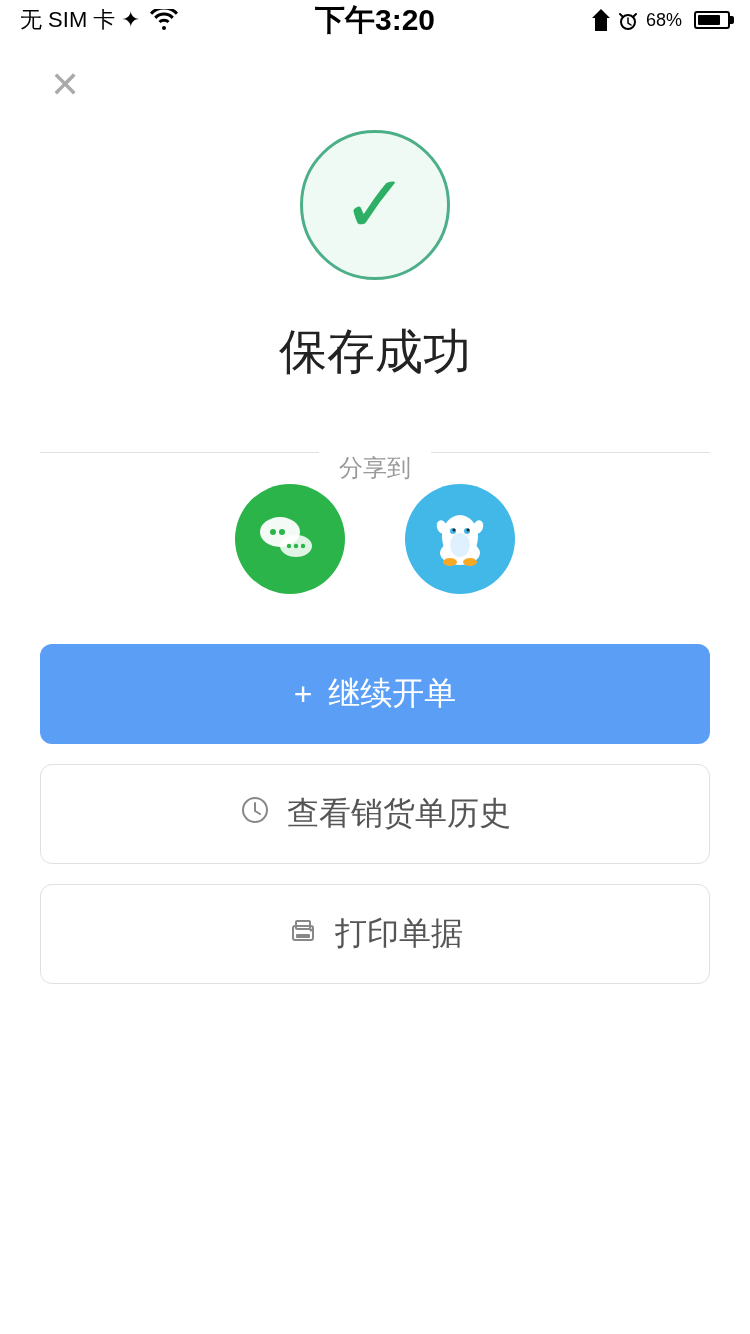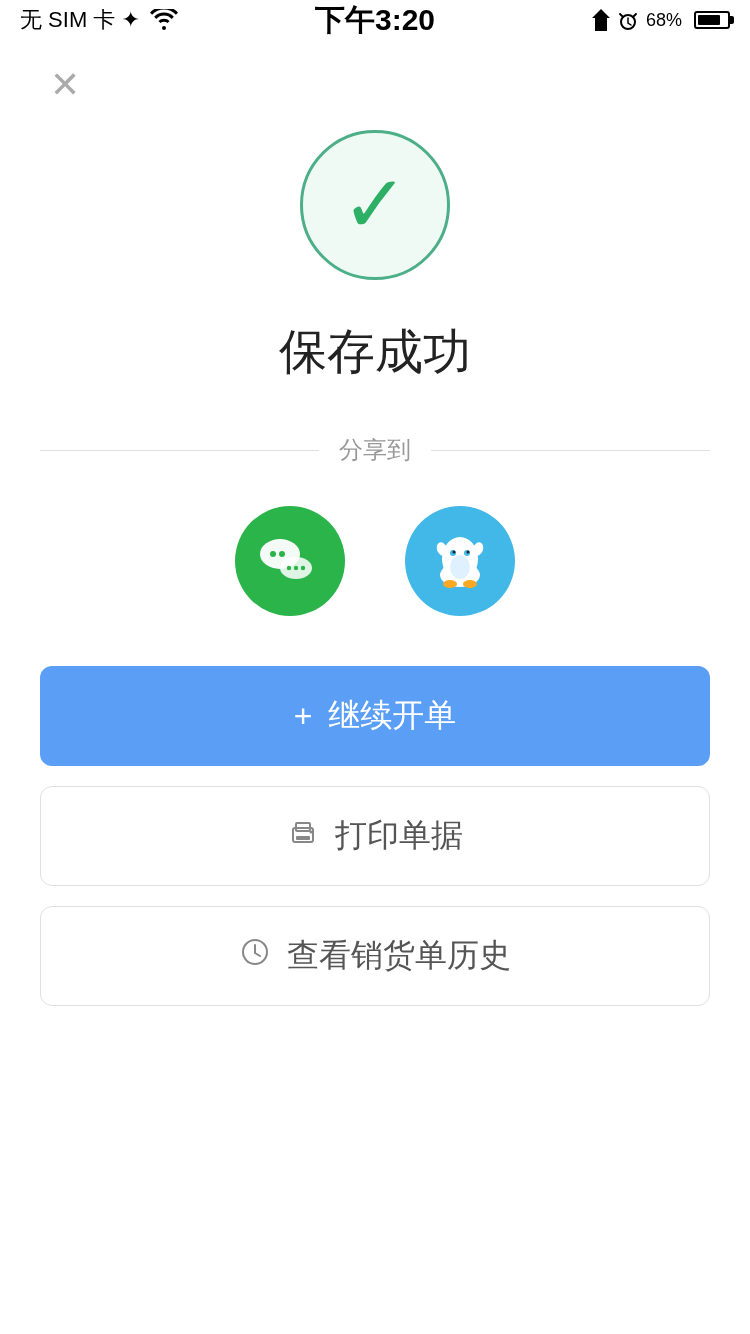--- a/index.html
+++ b/index.html
@@ -121,32 +121,30 @@
       font-size: 80px;
       color: #2db065;
       line-height: 1;
     }
 
     
     .success-title {
       font-size: 48px;
       font-weight: 500;
       color: #222;
+      margin-bottom: 68px;
+    }
+
+    
+    .share-section {
+      width: 100%;
       margin-bottom: 50px;
     }
-
-    
-    .share-section {
-      width: 100%;
-      margin-bottom: 50px;
-    }
     .share-divider {
       display: flex;
-      align-items: center;
-      margin-bottom: 40px;
     }
     .share-divider::before,
     .share-divider::after {
       content: '';
       flex: 1;
       height: 1px;
       background: #e0e0e0;
     }
     .share-label {
       font-size: 24px;
@@ -308,33 +306,33 @@
   <div class="action-section">
 
     <button class="action-btn btn-primary">
       <span class="btn-icon">+</span>
       <span>继续开单</span>
     </button>
 
     <button class="action-btn btn-secondary">
       <span class="btn-icon">
         <svg width="32" height="32" viewBox="0 0 32 32" fill="none">
+          <circle cx="16" cy="16" r="12" stroke="#888" stroke-width="2"></circle>
+          <path d="M16 9v8l5 3" stroke="#888" stroke-width="2" stroke-linecap="round" stroke-linejoin="round"></path>
+        </svg>
+      </span>
+      <span>查看销货单历史</span>
+    </button>
+
+    <button class="action-btn btn-secondary">
+      <span class="btn-icon">
+        <svg width="32" height="32" viewBox="0 0 32 32" fill="none">
           <rect x="6" y="12" width="20" height="14" rx="2" stroke="#888" stroke-width="2"></rect>
           <rect x="9" y="7" width="14" height="8" rx="1" stroke="#888" stroke-width="2"></rect>
           <rect x="9" y="20" width="14" height="4" rx="1" fill="#888"></rect>
           <circle cx="24" cy="16" r="1.5" fill="#888"></circle>
         </svg>
       </span>
       <span>打印单据</span>
     </button>
 
-    <button class="action-btn btn-secondary">
-      <span class="btn-icon">
-        <svg width="32" height="32" viewBox="0 0 32 32" fill="none">
-          <circle cx="16" cy="16" r="12" stroke="#888" stroke-width="2"></circle>
-          <path d="M16 9v8l5 3" stroke="#888" stroke-width="2" stroke-linecap="round" stroke-linejoin="round"></path>
-        </svg>
-      </span>
-      <span>查看销货单历史</span>
-    </button>
-
   </div>
 </div>
 
 </body></html>

